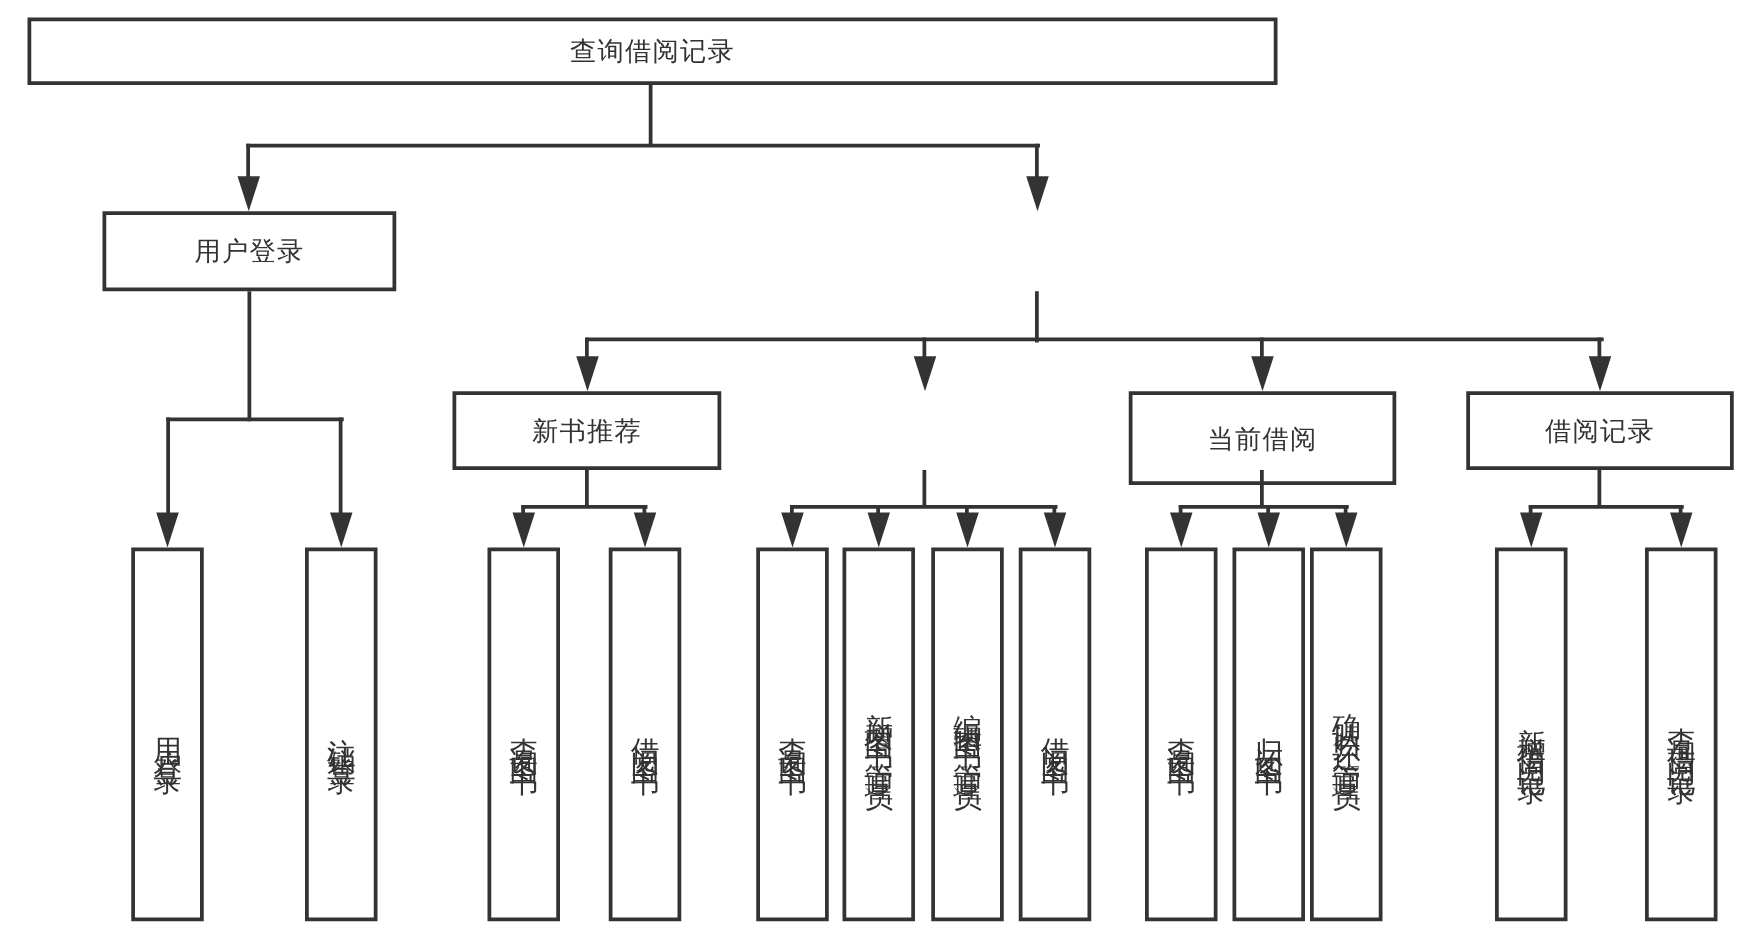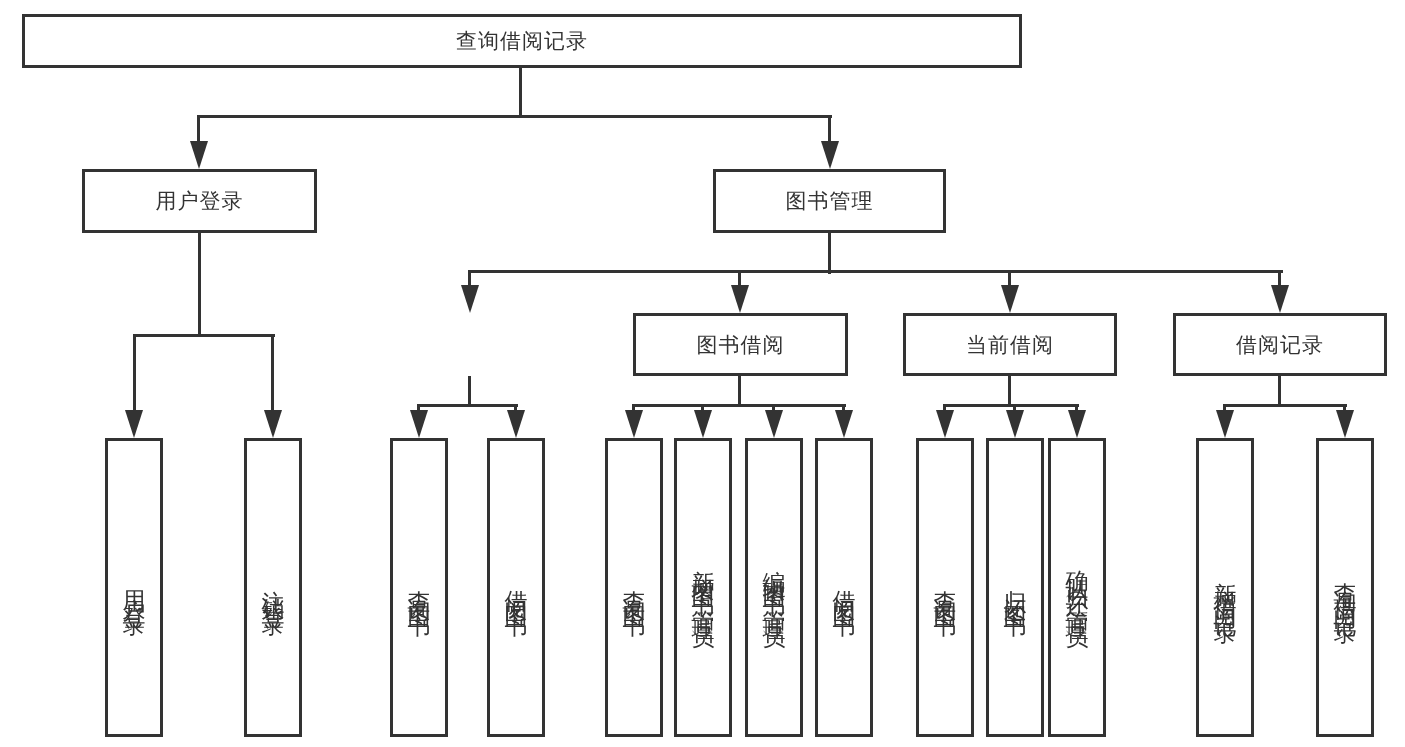--- a/index.html
+++ b/index.html
@@ -79,47 +79,44 @@
 
   <div class="vl" style="left:519px;top:68px;height:49px"></div>
   <div class="hl" style="left:197px;top:115px;width:635px"></div>
   <div class="vl" style="left:197px;top:115px;height:28px"></div>
   <div class="tri" style="left:190px;top:141px"></div>
   <div class="vl" style="left:828px;top:115px;height:28px"></div>
   <div class="tri" style="left:821px;top:141px"></div>
 
   <div class="box" style="left:82px;top:169px;width:235px;height:64px">
     <span class="hlabel">用户登录</span>
-  </div>
-  <div class="box" style="left:713px;top:169px;width:233px;height:64px">
-    <span class="hlabel">图书管理</span>
   </div>
 
   <div class="vl" style="left:198px;top:233px;height:104px"></div>
   <div class="hl" style="left:133px;top:334px;width:142px"></div>
   <div class="vl" style="left:133px;top:334px;height:80px"></div>
   <div class="tri" style="left:125px;top:410px"></div>
   <div class="vl" style="left:271px;top:334px;height:80px"></div>
   <div class="tri" style="left:264px;top:410px"></div>
 
   <div class="vl" style="left:828px;top:233px;height:41px"></div>
   <div class="hl" style="left:469px;top:270px;width:814px"></div>
   <div class="vl" style="left:468px;top:270px;height:18px"></div>
   <div class="tri" style="left:461px;top:285px"></div>
   <div class="vl" style="left:738px;top:270px;height:18px"></div>
   <div class="tri" style="left:731px;top:285px"></div>
   <div class="vl" style="left:1008px;top:270px;height:18px"></div>
   <div class="tri" style="left:1001px;top:285px"></div>
   <div class="vl" style="left:1278px;top:270px;height:18px"></div>
   <div class="tri" style="left:1271px;top:285px"></div>
 
-  <div class="box" style="left:633px;top:313px;width:215px;height:63px">
-    <span class="hlabel">图书借阅</span>
-  </div>
-  <div class="box" style="left:903px;top:313px;width:214px;height:63px">
+  <div class="box" style="left:362px;top:313px;width:215px;height:63px">
+    <span class="hlabel">新书推荐</span>
+  </div>
+  <div class="box" style="left:903px;top:313px;width:214px;height:75px">
     <span class="hlabel">当前借阅</span>
   </div>
   <div class="box" style="left:1173px;top:313px;width:214px;height:63px">
     <span class="hlabel">借阅记录</span>
   </div>
 
   <div class="vl" style="left:468px;top:376px;height:30px"></div>
   <div class="hl" style="left:417px;top:404px;width:101px"></div>
   <div class="vl" style="left:417px;top:404px;height:10px"></div>
   <div class="tri" style="left:410px;top:410px"></div>

